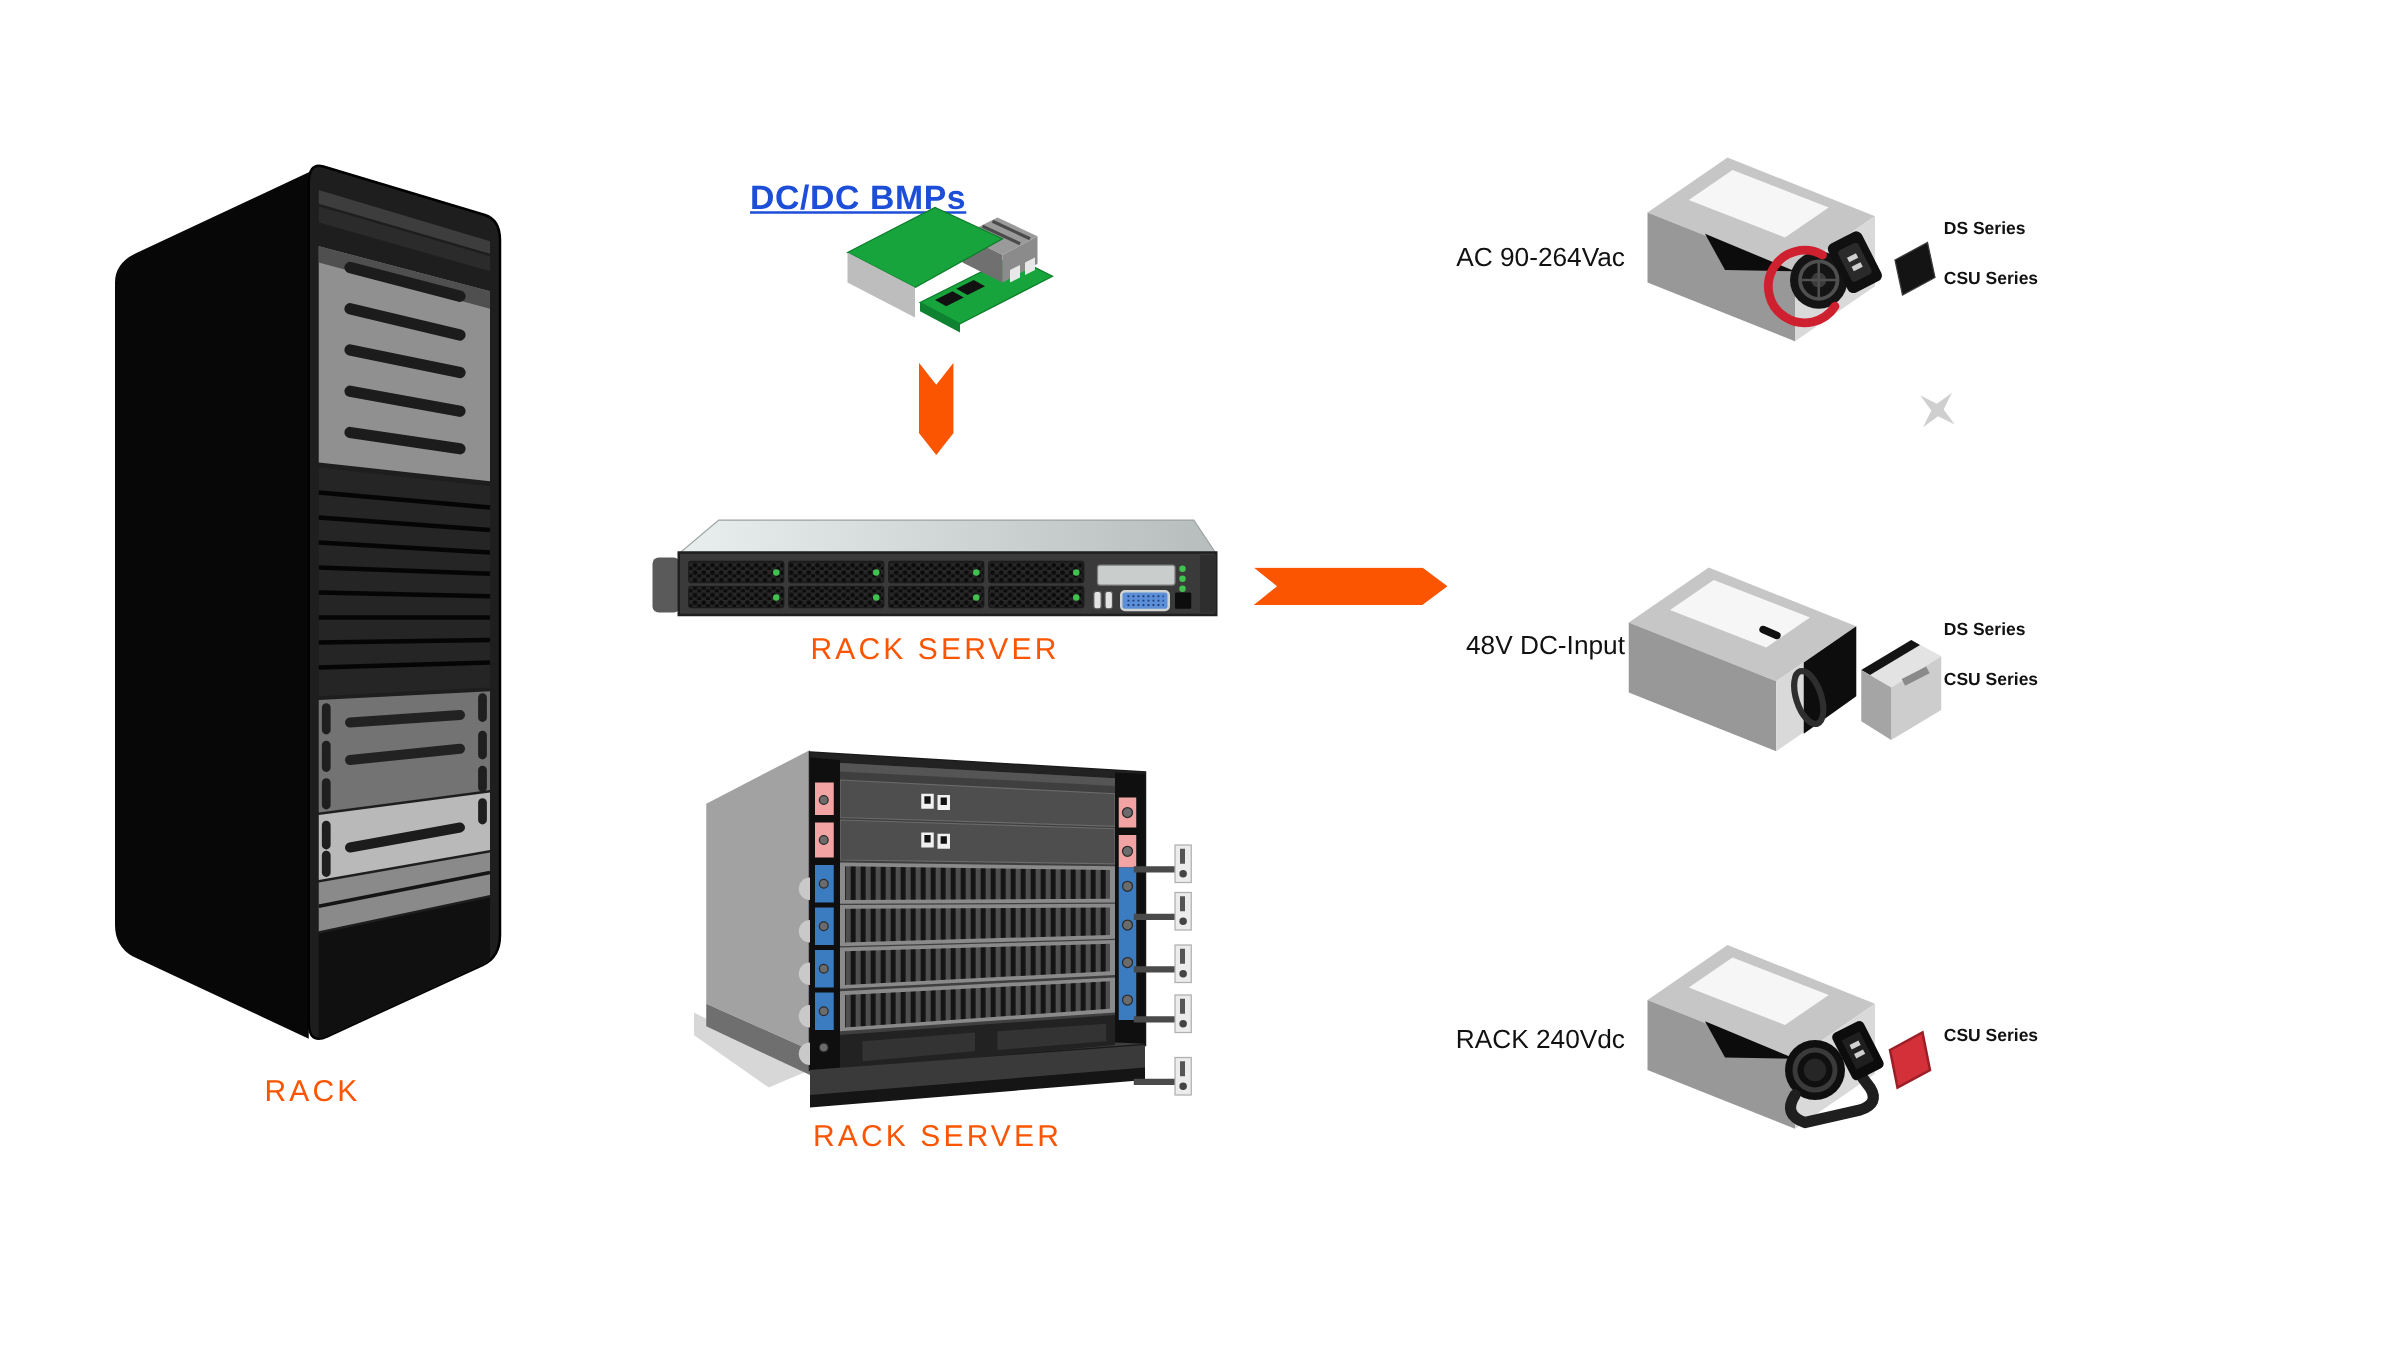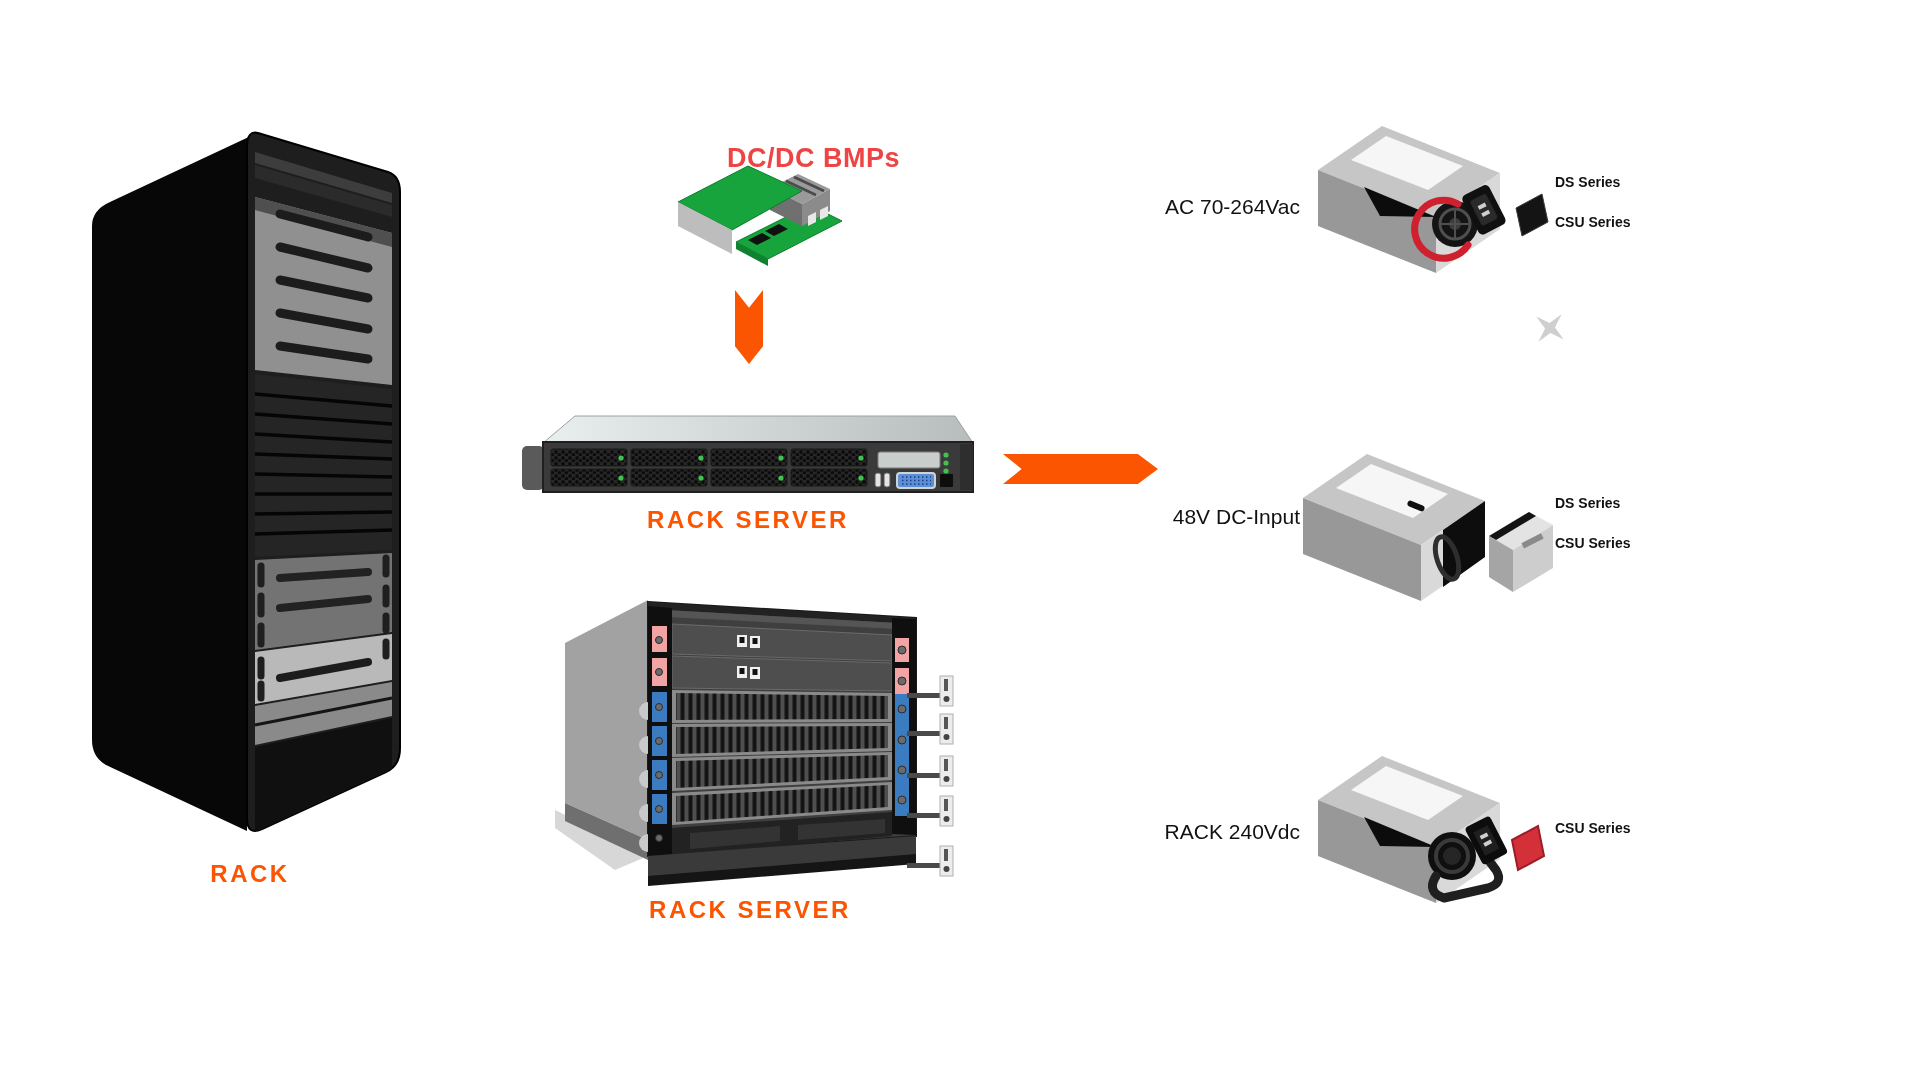--- a/index.html
+++ b/index.html
@@ -1,20 +1,20 @@
 <!DOCTYPE html>
 <html><head>
 <meta charset="utf-8">
 <style>
   html,body{margin:0;padding:0;background:#ffffff;}
   .canvas{position:relative;width:1920px;height:1080px;background:#ffffff;overflow:hidden;
           font-family:"Liberation Sans",sans-serif;}
   .abs{position:absolute;}
-  .label-orange{font-weight:bold;font-size:24px;letter-spacing:2.5px;color:#FB5502;text-align:center;}
-  .dcdc-title{font-weight:bold;font-size:27px;color:#ef4444;text-align:right;letter-spacing:.5px;}
+  .label-orange{font-weight:normal;font-size:24px;letter-spacing:2.5px;color:#FB5502;text-align:center;}
+  .dcdc-title{font-weight:bold;font-size:27px;color:#1d4ed8;text-align:left;letter-spacing:.5px;text-decoration:underline;}
   .input-label{font-size:21px;color:#111;text-align:right;width:240px;}
   .series-label{font-size:14px;font-weight:bold;color:#111;}
   .arrow{background:#FB5502;}
   #down-arrow{left:735px;top:290px;width:28px;height:74px;
     clip-path:polygon(0 0,50% 24%,100% 0,100% 76%,50% 100%,0 76%);}
   #right-arrow{left:1003px;top:454px;width:155px;height:30px;
     clip-path:polygon(0 0,87% 0,100% 50%,87% 100%,0 100%,12% 50%);}
   .p1-input{right:620px;top:195px;}
   .p2-input{right:620px;top:505px;}
   .p3-input{right:620px;top:820px;}
@@ -270,21 +270,21 @@
         <circle cx="391.5" cy="121" r="3"></circle>
           <circle cx="391.5" cy="159" r="3"></circle>
         <circle cx="391.5" cy="201" r="3"></circle>
           <circle cx="391.5" cy="241" r="3"></circle>
         <circle cx="391.5" cy="291" r="3"></circle>
       </g>
     </g>
   </svg>
   <div class="abs label-orange" style="left:630px;top:896px;width:240px;">RACK SERVER</div>
 
-  <div class="abs input-label p1-input">AC 70-264Vac</div>
+  <div class="abs input-label p1-input">AC 90-264Vac</div>
   <svg class="abs" style="left:1300px;top:112px;" width="270" height="200" viewBox="0 0 270 200">
     <polygon points="82,14 200,61 136,105 18,58" fill="#c6c6c6"></polygon>
     <polygon points="18,58 136,105 136,161 18,114" fill="#989898"></polygon>
     <polygon points="136,105 200,61 200,117 136,161" fill="#d9d9d9"></polygon>
     <polygon points="86,24 163,54 128,78 51,48" fill="#f6f6f6"></polygon>
     <polygon points="64,75 136,105 80,104" fill="#0c0c0c"></polygon>
     <circle cx="155" cy="112" r="23" fill="#141414"></circle>
     <circle cx="155" cy="112" r="15" fill="none" stroke="#4f4f4f" stroke-width="3"></circle>
     <circle cx="155" cy="112" r="6" fill="#3c3c3c"></circle>
     <line x1="140" y1="112" x2="170" y2="112" stroke="#4f4f4f" stroke-width="2"></line>

